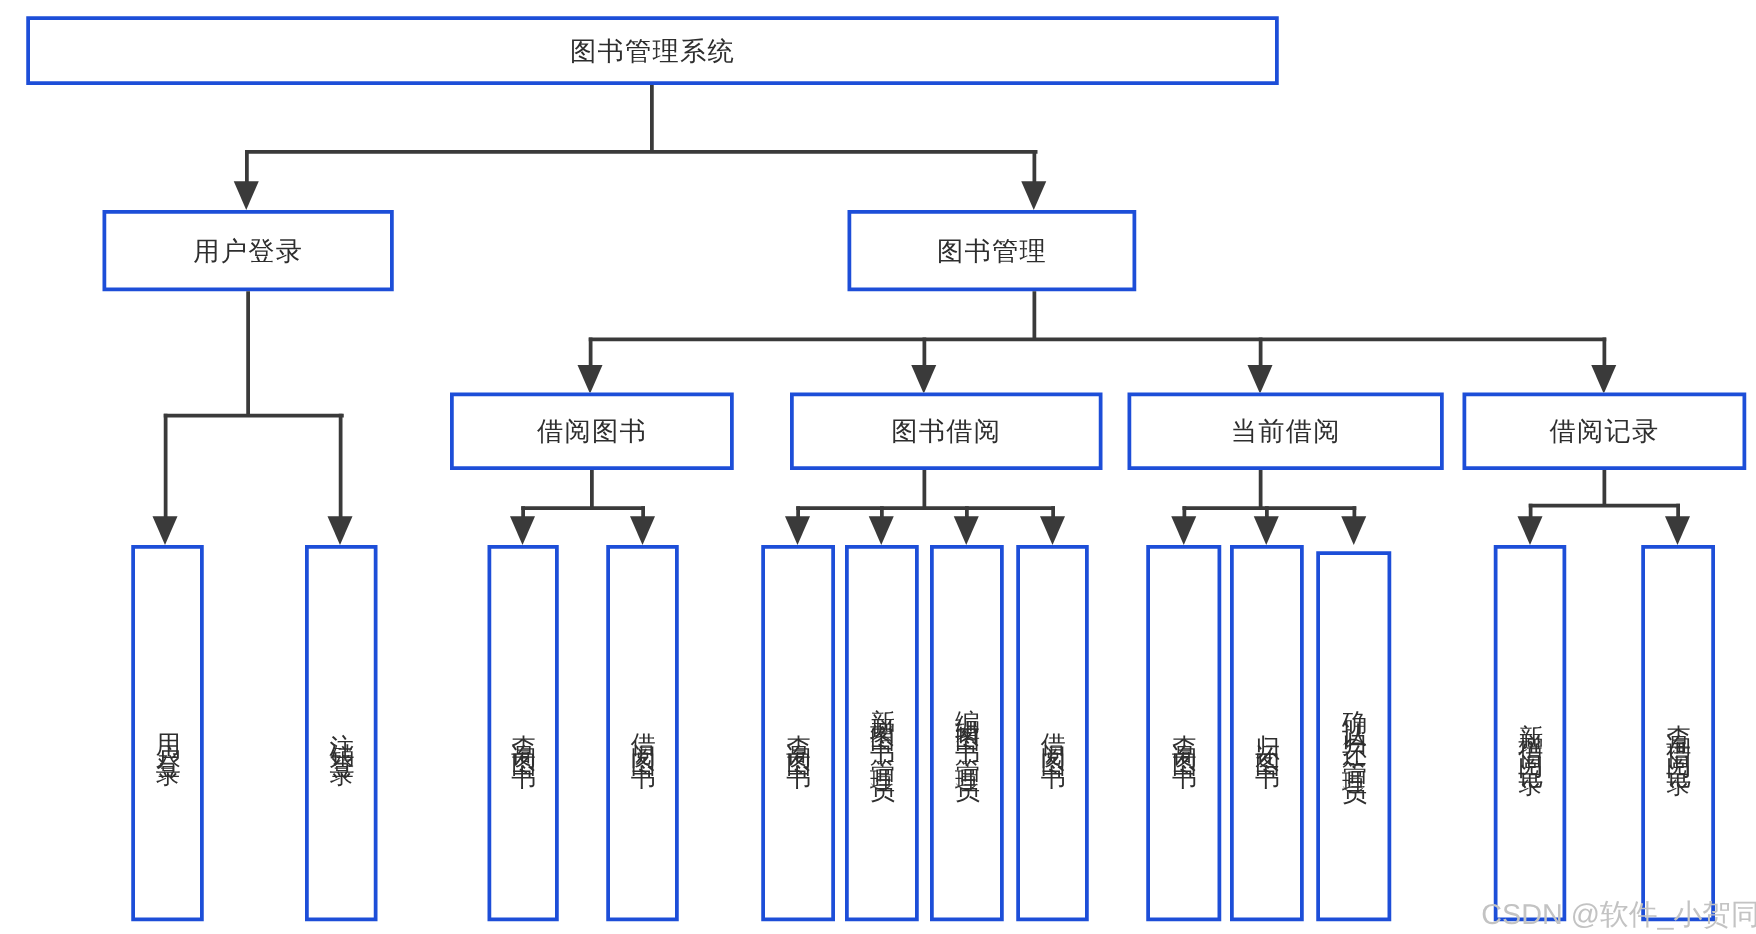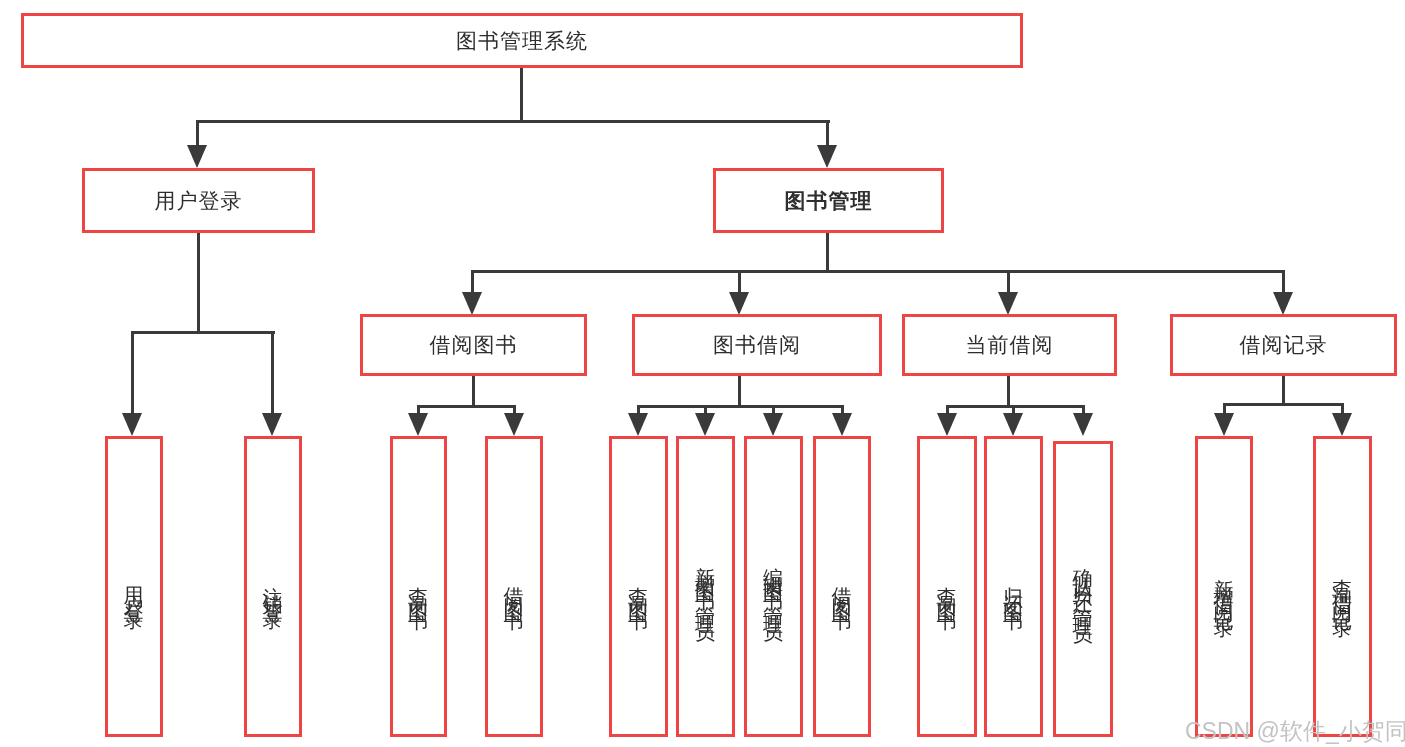--- a/index.html
+++ b/index.html
@@ -6,21 +6,21 @@
   .stage{
     position:relative;
     width:1405px;height:747px;
     background:#ffffff;
     overflow:hidden;
     font-family:"Liberation Sans","DejaVu Sans",sans-serif;
   }
   .box{
     position:absolute;
     box-sizing:border-box;
-    border:3px solid #ef4444;
+    border:3px solid #1d4ed8;
     background:#ffffff;
     display:flex;
     align-items:center;
     justify-content:center;
     color:#2e2e2e;
     font-size:21px;
     letter-spacing:1px;
     text-align:center;
   }
   .vbox{
@@ -61,21 +61,21 @@
   <div class="line vl" style="left:520px;top:68px;height:54px;"></div>
   <div class="line hl" style="left:196px;top:120px;width:634px;"></div>
   <div class="line vl" style="left:196px;top:120px;height:27px;"></div>
   <div class="arrow" style="left:187px;top:145px;"></div>
   <div class="line vl" style="left:826px;top:120px;height:27px;"></div>
   <div class="arrow" style="left:817px;top:145px;"></div>
 
   <div class="box" style="left:82px;top:168px;width:233px;height:65px;">
     <span>用户登录</span>
   </div>
-  <div class="box" style="left:713px;top:168px;width:231px;height:65px;font-weight:bold;">
+  <div class="box" style="left:678px;top:168px;width:231px;height:65px;">
     <span>图书管理</span>
   </div>
 
   <div class="line vl" style="left:197px;top:233px;height:100px;"></div>
   <div class="line hl" style="left:131px;top:331px;width:144px;"></div>
   <div class="line vl" style="left:131px;top:331px;height:84px;"></div>
   <div class="arrow" style="left:122px;top:413px;"></div>
   <div class="line vl" style="left:271px;top:331px;height:84px;"></div>
   <div class="arrow" style="left:262px;top:413px;"></div>
 
@@ -89,21 +89,21 @@
   <div class="arrow" style="left:998px;top:292px;"></div>
   <div class="line vl" style="left:1282px;top:270px;height:24px;"></div>
   <div class="arrow" style="left:1273px;top:292px;"></div>
 
   <div class="box" style="left:360px;top:314px;width:227px;height:62px;">
     <span>借阅图书</span>
   </div>
   <div class="box" style="left:632px;top:314px;width:250px;height:62px;">
     <span>图书借阅</span>
   </div>
-  <div class="box" style="left:902px;top:314px;width:215px;height:62px;">
+  <div class="box" style="left:902px;top:314px;width:253px;height:62px;">
     <span>当前借阅</span>
   </div>
   <div class="box" style="left:1170px;top:314px;width:227px;height:62px;">
     <span>借阅记录</span>
   </div>
 
   <div class="line vl" style="left:472px;top:376px;height:31px;"></div>
   <div class="line hl" style="left:417px;top:405px;width:99px;"></div>
   <div class="line vl" style="left:417px;top:405px;height:12px;"></div>
   <div class="arrow" style="left:408px;top:413px;"></div>

